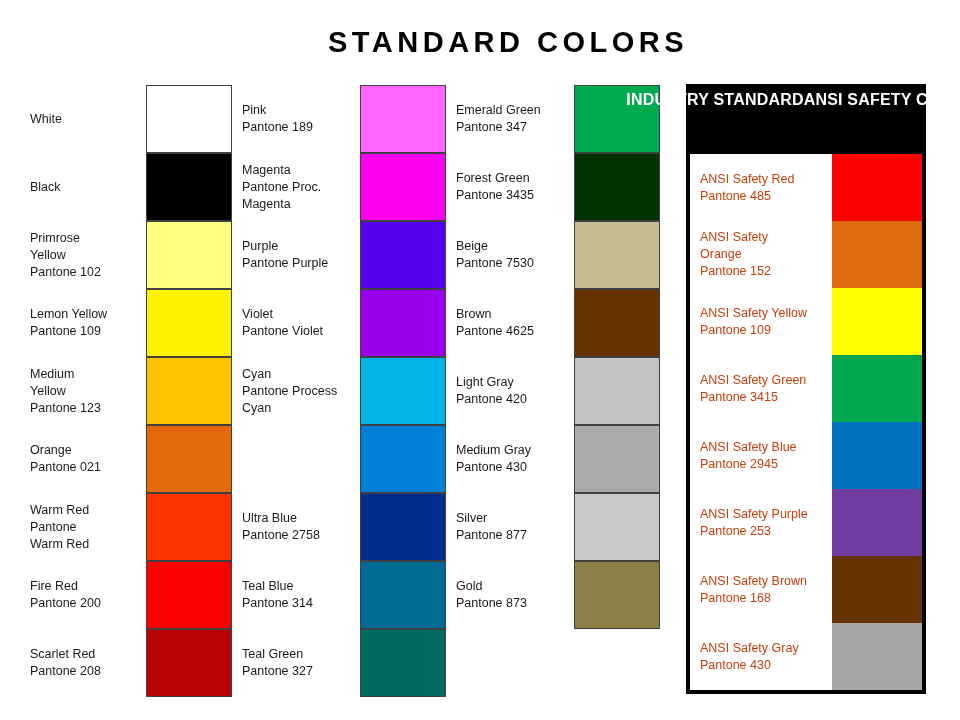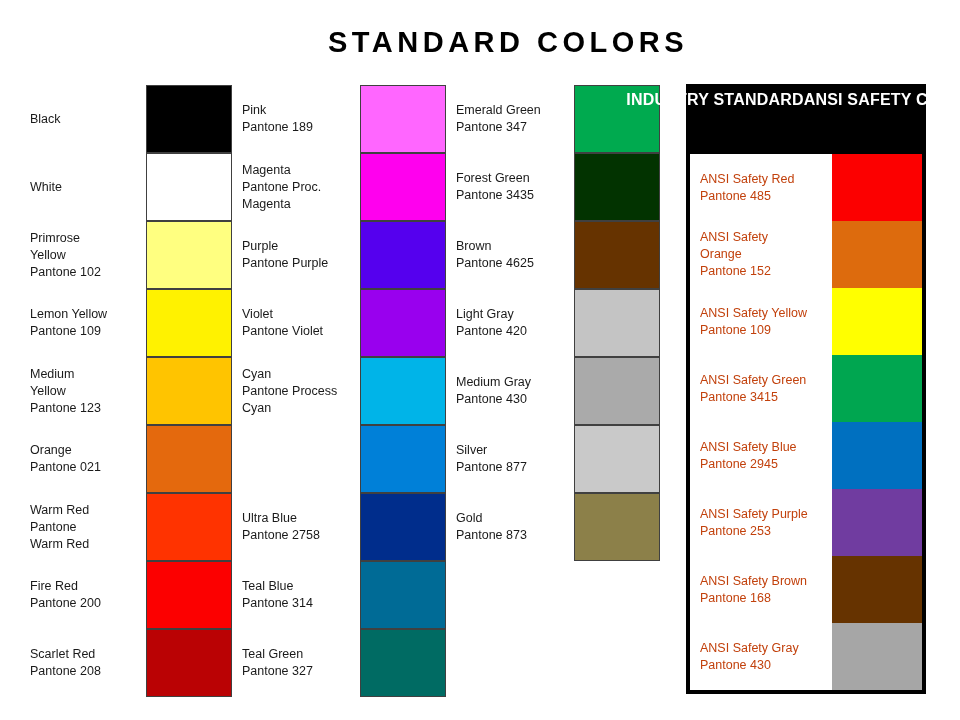--- a/index.html
+++ b/index.html
@@ -121,29 +121,29 @@
   .label-line { white-space: pre; }
 </style>
 </head>
 <body>
 
 <div id="page-title">STANDARD COLORS</div>
 
 <div class="color-column" id="column-1">
     <div class="color-row">
       <div class="row-label">
+        <div class="label-line">White</div>
+      </div>
+      <div class="swatch" style="background: rgb(255, 255, 255);"></div>
+    </div>
+    <div class="color-row">
+      <div class="row-label">
         <div class="label-line">Black</div>
       </div>
       <div class="swatch" style="background: rgb(0, 0, 0);"></div>
-    </div>
-    <div class="color-row">
-      <div class="row-label">
-        <div class="label-line">White</div>
-      </div>
-      <div class="swatch" style="background: rgb(255, 255, 255);"></div>
     </div>
     <div class="color-row">
       <div class="row-label">
         <div class="label-line">Primrose</div>
         <div class="label-line">Yellow</div>
         <div class="label-line">Pantone 102</div>
       </div>
       <div class="swatch" style="background: rgb(255, 255, 128);"></div>
     </div>
     <div class="color-row">
@@ -261,20 +261,27 @@
         <div class="label-line">Pantone 347</div>
       </div>
       <div class="swatch" style="background: rgb(0, 170, 79);"></div>
     </div>
     <div class="color-row">
       <div class="row-label">
         <div class="label-line">Forest Green</div>
         <div class="label-line">Pantone 3435</div>
       </div>
       <div class="swatch" style="background: rgb(2, 51, 0);"></div>
+    </div>
+    <div class="color-row">
+      <div class="row-label">
+        <div class="label-line">Beige</div>
+        <div class="label-line">Pantone 7530</div>
+      </div>
+      <div class="swatch" style="background: rgb(198, 188, 145);"></div>
     </div>
     <div class="color-row">
       <div class="row-label">
         <div class="label-line">Brown</div>
         <div class="label-line">Pantone 4625</div>
       </div>
       <div class="swatch" style="background: rgb(102, 51, 0);"></div>
     </div>
     <div class="color-row">
       <div class="row-label">

